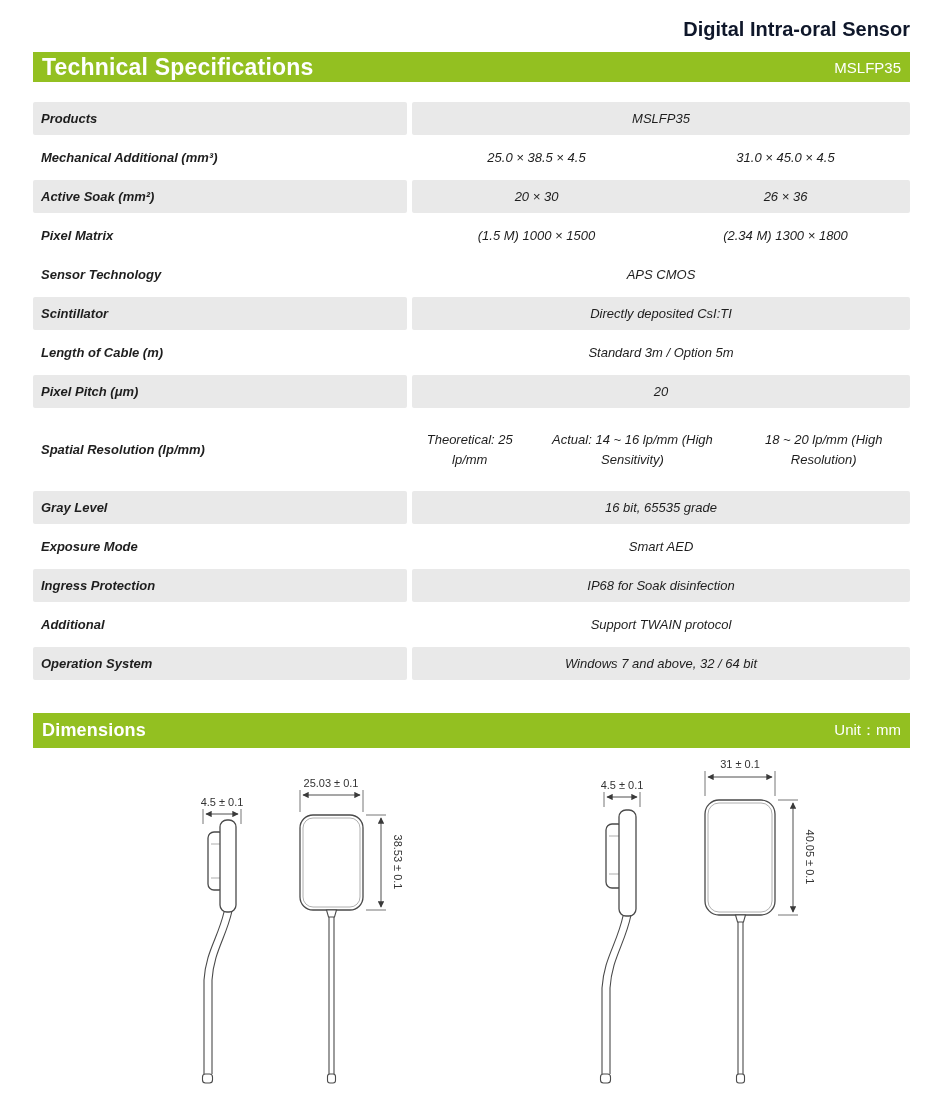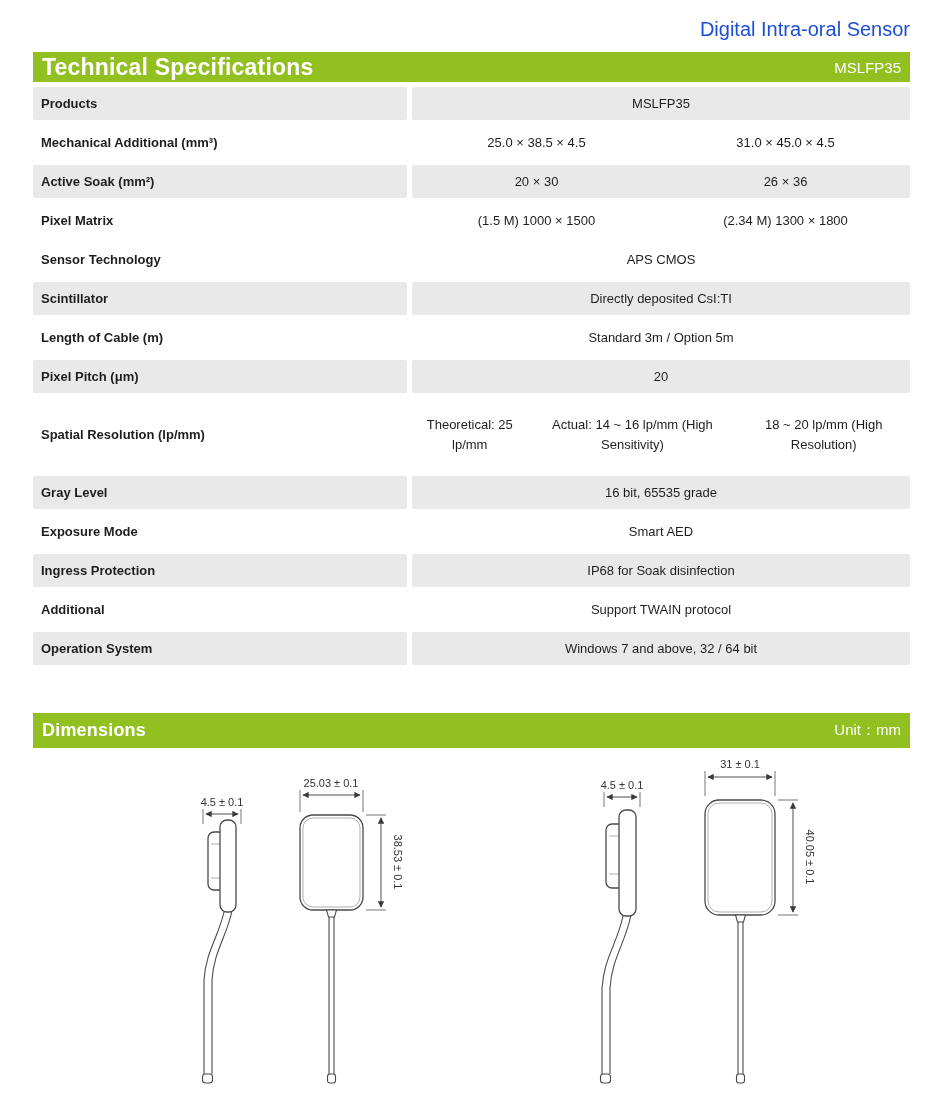--- a/index.html
+++ b/index.html
@@ -1,30 +1,30 @@
 <!DOCTYPE html>
 <html><head>
 <meta charset="utf-8">
 <style>
   * { margin:0; padding:0; box-sizing:border-box; }
   html,body { background:#fff; }
   body { font-family:"Liberation Sans", sans-serif; color:#222; }
   .page { position:relative; width:940px; height:1109px; background:#fff; overflow:hidden; }
 
-  .doc-title { position:absolute; top:18px; right:30px; font-size:20px; font-weight:normal; color:#1d4ed8; }
+  .doc-title { position:absolute; top:18px; right:30px; font-size:20px; font-weight:bold; color:#0f172a; }
 
   .bar { position:absolute; left:33px; width:877px; background:#93c021; color:#fff;
          display:flex; align-items:center; justify-content:space-between; padding:0 9px; }
   .bar-1 { top:52px; height:30px; }
   .bar-2 { top:713px; height:35px; }
   .bar-title { font-size:23px; font-weight:bold; letter-spacing:.2px; }
   .bar-2 .bar-title { font-size:18px; }
   .bar-right { font-size:15px; }
 
-  .spec-table { position:absolute; top:87px; left:33px; width:877px; }
+  .spec-table { position:absolute; top:102px; left:33px; width:877px;font-style:italic; }
   .row { display:flex; height:33px; margin-bottom:6px; }
   .row.tall { height:71px; }
   .cell-label { width:374px; display:flex; align-items:center; padding-left:8px;
                 font-size:13px; font-weight:bold; color:#1e1e1e; border-radius:2px; }
   .cell-value { flex:1; margin-left:5px; display:flex; align-items:center; justify-content:center;
                 font-size:13px; color:#1e1e1e; text-align:center; border-radius:2px; }
   .row.shaded .cell-label, .row.shaded .cell-value { background:#e9e9e9; }
   .cell-value.two span { flex:1; text-align:center; }
   .cell-value.multiline { flex-direction:row; line-height:19.5px; }
   .swatch { width:20px; height:15px; display:inline-block; margin:0 6px; }

